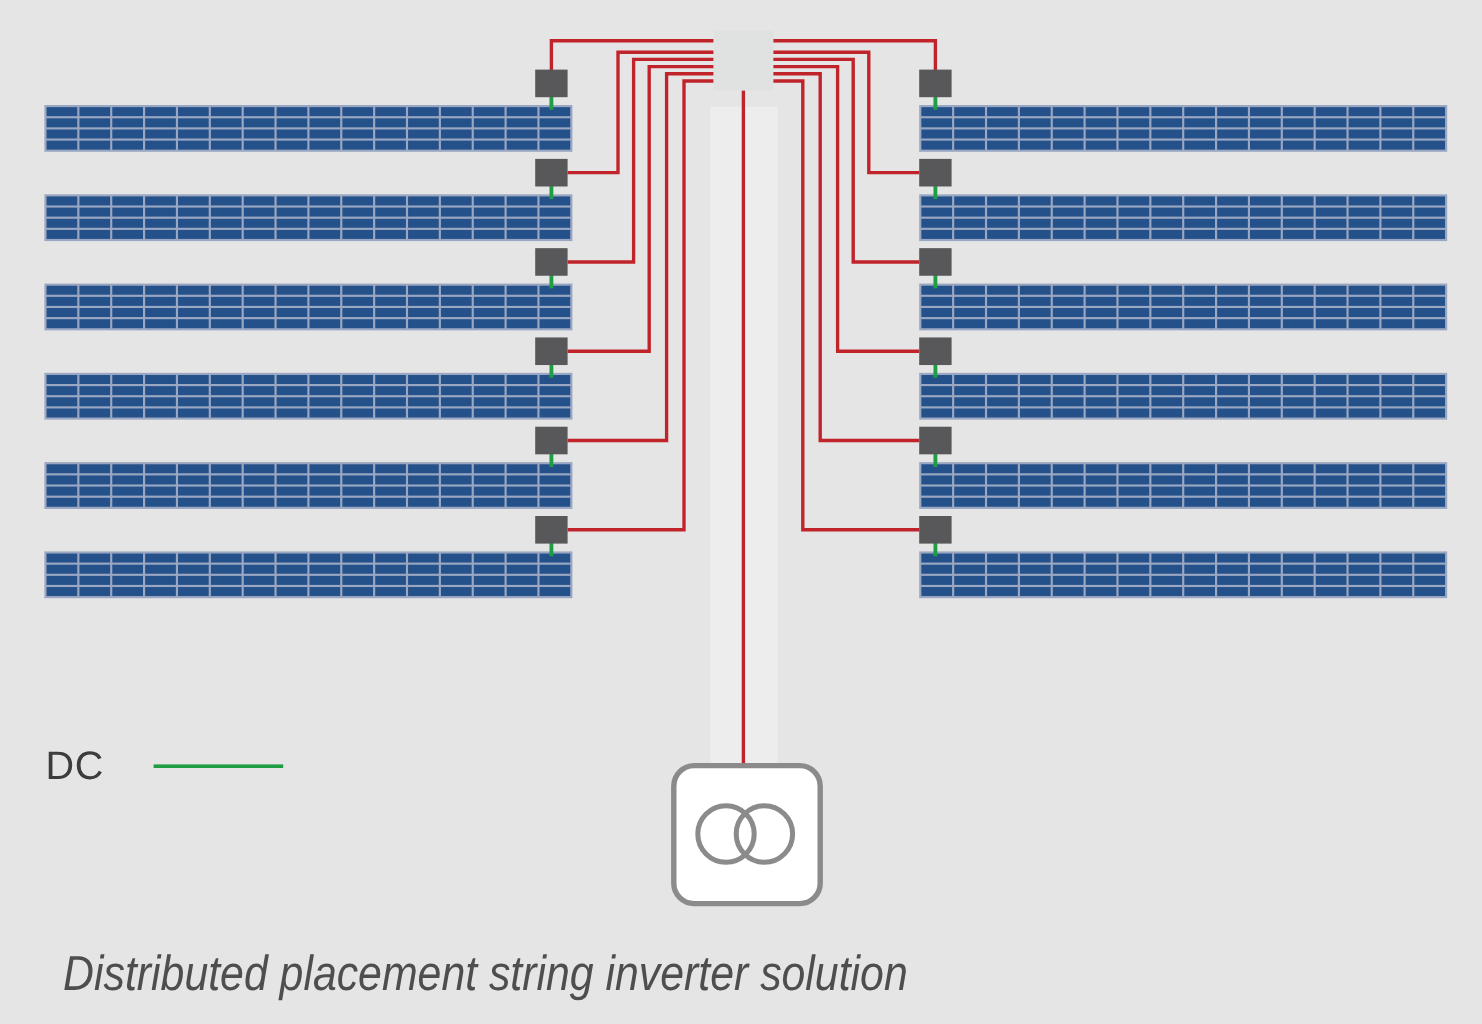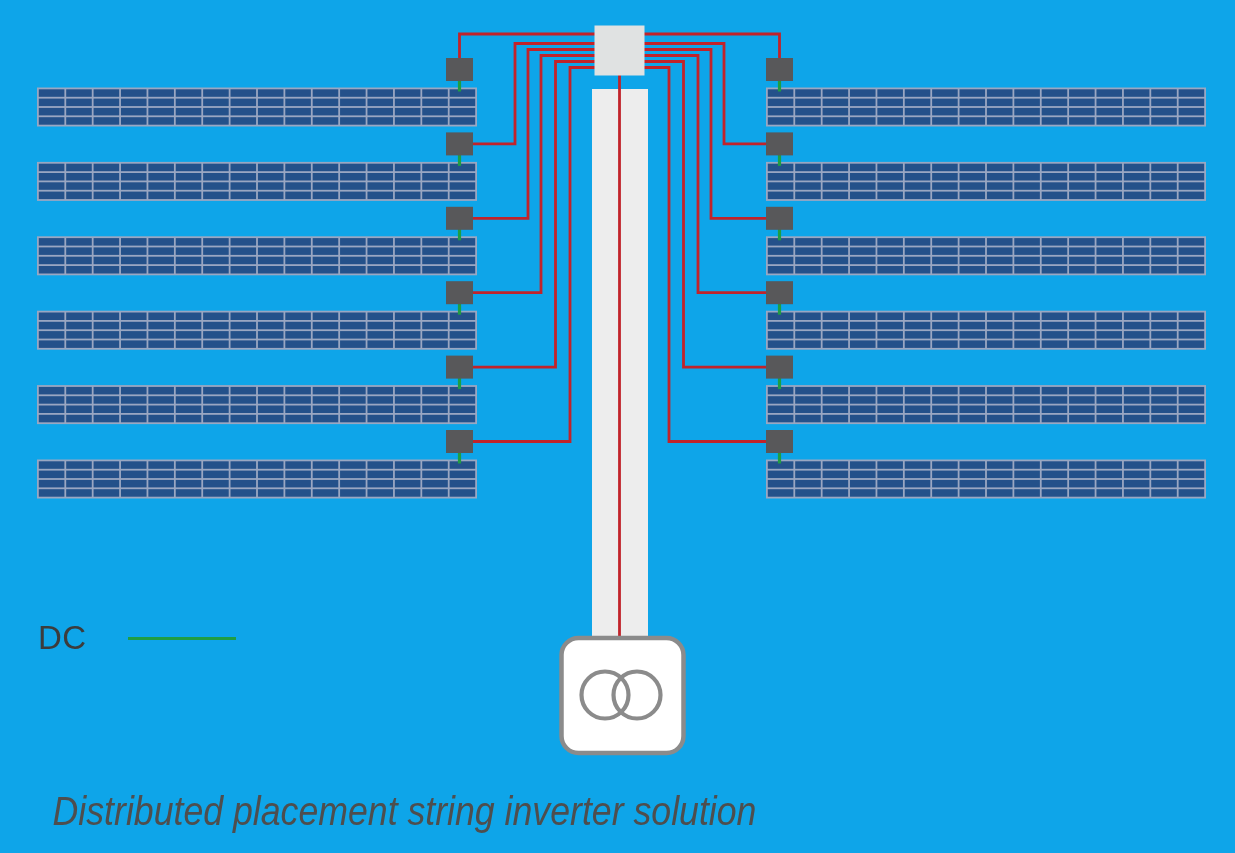--- a/index.html
+++ b/index.html
@@ -1,20 +1,20 @@
 <!DOCTYPE html>
 <html><head>
 <meta charset="utf-8">
 <style>
   html, body { margin: 0; padding: 0; background: #ffffff; }
   .stage {
     position: relative;
     width: 1235px;
     height: 853px;
-    background: #0ea5e9;
+    background: #e5e5e5;
     overflow: hidden;
     font-family: "Liberation Sans", sans-serif;
   }
   #diagram { position: absolute; left: 0; top: 0; }
   .legend {
     position: absolute;
     left: 38px;
     top: 619px;
     display: flex;
     flex-direction: column;

